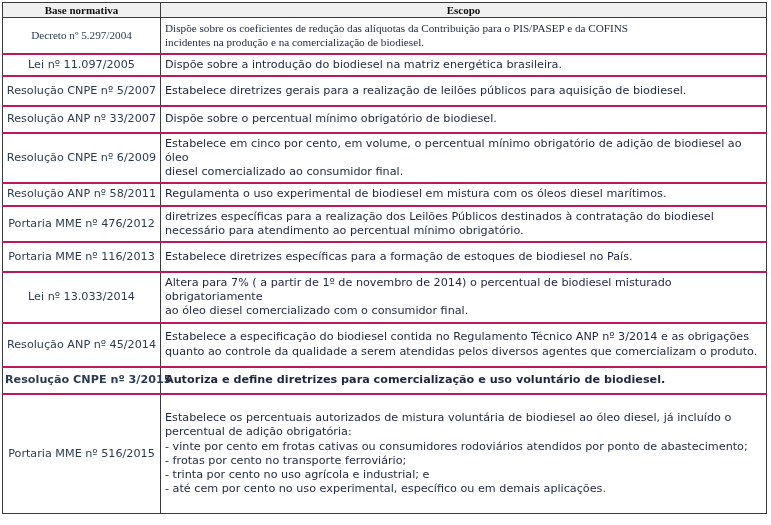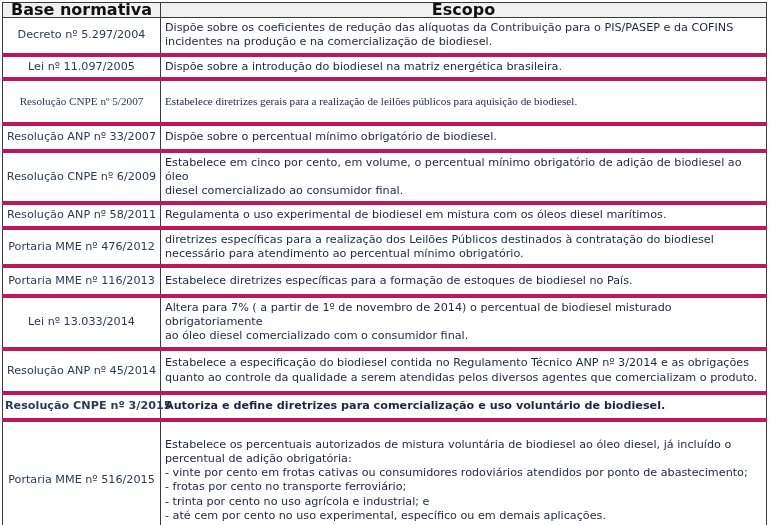--- a/index.html
+++ b/index.html
@@ -17,57 +17,58 @@
     border: 1.5px solid #3a3a3a;
     padding: 0 4px;
     line-height: 14.2px;
   }
   .tbl th {
     background: #f0f0f0;
     font-weight: bold;
     color: #111;
     height: 14px;
     text-align: center;
-    font-size: 16px;
+    font-size: 11px;
+    font-family: Liberation Serif, serif;
   }
   .tbl td.base { text-align: center; color: #2b3c52; white-space: nowrap; padding: 0 2px; }
   .tbl td.scope { text-align: left; color: #1e2640; padding: 3px 4px; }
-  .tbl tr.row td { border-top: 4px solid #be185d; }
+  .tbl tr.row td { border-top: 2px solid #be185d; }
   .col1 { width: 158px; }
   .scope-line { display: block; }
 </style>
 </head>
 <body>
 
 <table class="tbl">
   <colgroup>
       <col class="col1">
       <col>
     </colgroup>
   <thead>
     <tr>
       <th>Base normativa</th>
       <th>Escopo</th>
     </tr>
   </thead>
   <tbody id="tbody">
-      <tr class="" style="height: 28px;">
+      <tr class="" style="height: 28px; font-family: Liberation Serif, serif;">
         <td class="base">Decreto nº 5.297/2004</td>
         <td class="scope">
           <span class="scope-line">Dispõe sobre os coeficientes de redução das alíquotas da Contribuição para o PIS/PASEP e da COFINS</span>
           <span class="scope-line">incidentes na produção e na comercialização de biodiesel.</span>
         </td>
       </tr>
       <tr class="row" style="height: 21px;">
         <td class="base">Lei nº 11.097/2005</td>
         <td class="scope">
           <span class="scope-line">Dispõe sobre a introdução do biodiesel na matriz energética brasileira.</span>
         </td>
       </tr>
-      <tr class="row" style="height: 45px; font-family: Liberation Serif, serif;">
+      <tr class="row" style="height: 30px;">
         <td class="base">Resolução CNPE nº 5/2007</td>
         <td class="scope">
           <span class="scope-line">Estabelece diretrizes gerais para a realização de leilões públicos para aquisição de biodiesel.</span>
         </td>
       </tr>
       <tr class="row" style="height: 27px;">
         <td class="base">Resolução ANP nº 33/2007</td>
         <td class="scope">
           <span class="scope-line">Dispõe sobre o percentual mínimo obrigatório de biodiesel.</span>
         </td>

